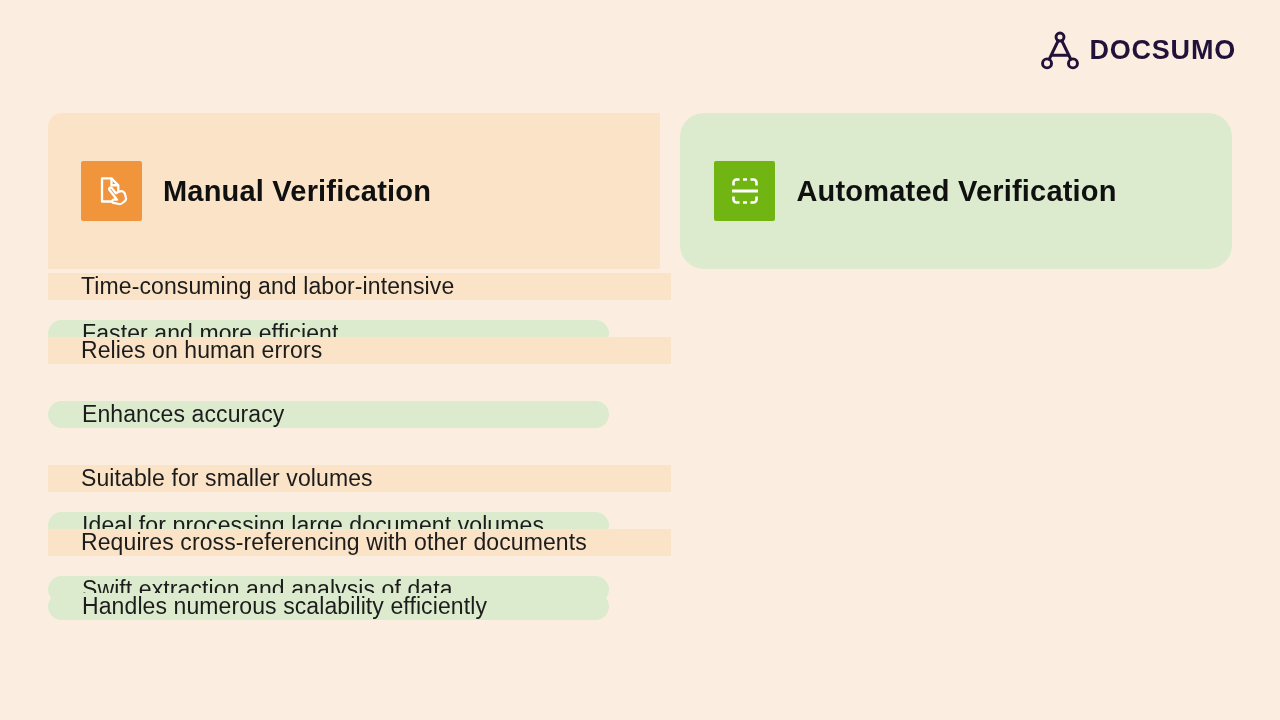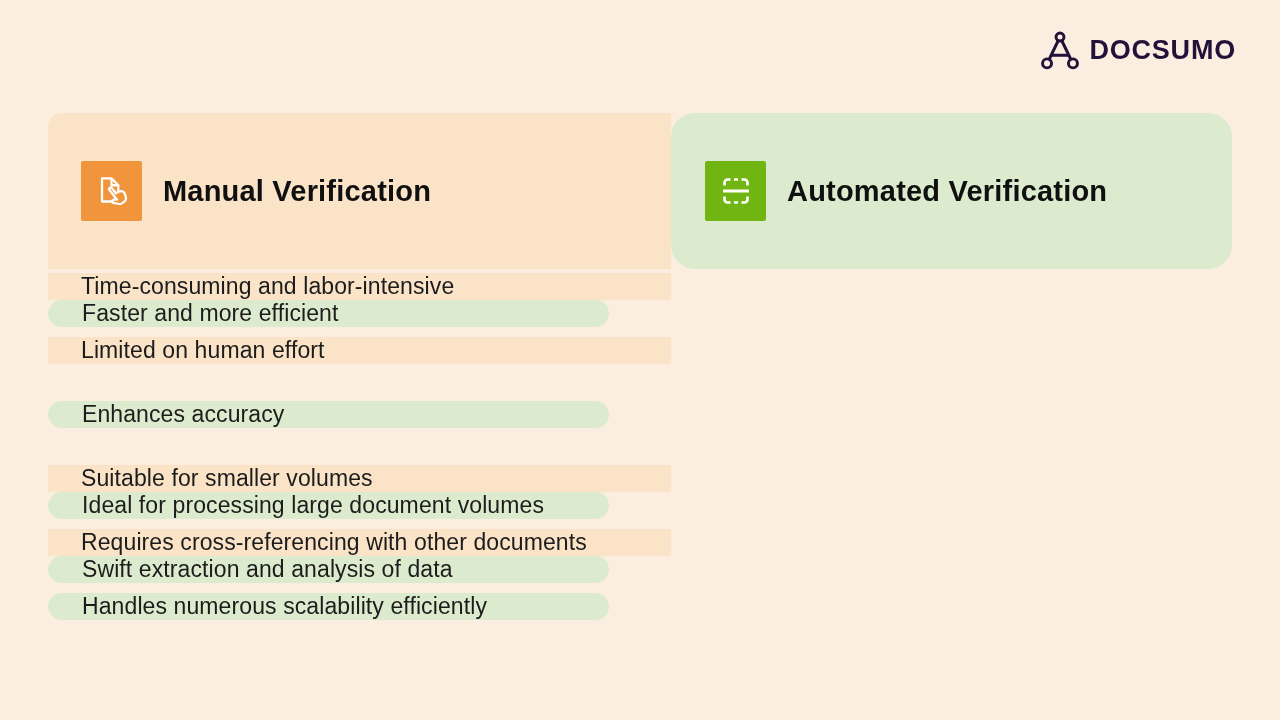--- a/index.html
+++ b/index.html
@@ -30,21 +30,21 @@
 
   
   .comparison {
     position: absolute;
     left: 48px;
     top: 113px;
     width: 1184px;
     border-radius: 14px;
     overflow: hidden;
   }
-  .row { display: flex; width: 100%; }
+  .row { display: flex; width: 100%; gap: 20px; }
   .cell { display: flex; align-items: center; }
   .cell.left  { width: 52.62%; background: #fae3c7; padding-left: 33px; padding-right: 16px; }
   .cell.right { width: 47.38%; background: #dcebcd; padding-left: 34px; padding-right: 16px; border-radius: 24px; }
 
   .row.header { height: 156px; }
   .row.header .cell { gap: 21px; }
   .header-title {
     font-size: 29px;
     font-weight: 700;
     color: #101010;
@@ -121,21 +121,21 @@
     <div class="cell left">
         <span>Time-consuming and labor-intensive</span>
       </div>
     <div class="cell right">
         <span>Faster and more efficient</span>
       </div>
   </div>
 
   <div class="row data">
     <div class="cell left">
-        <span>Limited on human effort</span>
+        <span>Relies on human errors</span>
       </div>
   </div>
 
   <div class="row data">
     <div class="cell right">
         <span>Enhances accuracy</span>
       </div>
   </div>
 
   <div class="row data">

